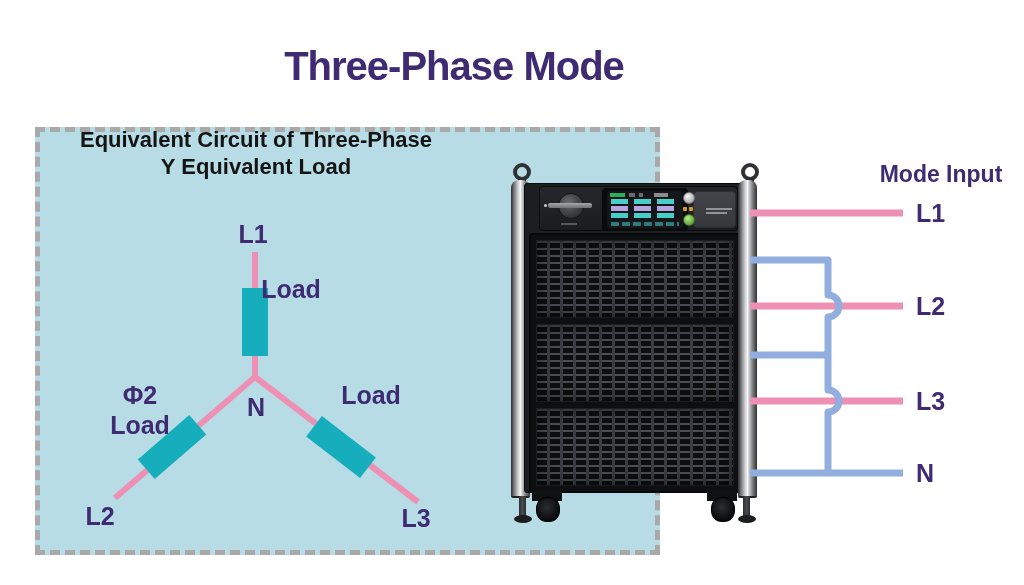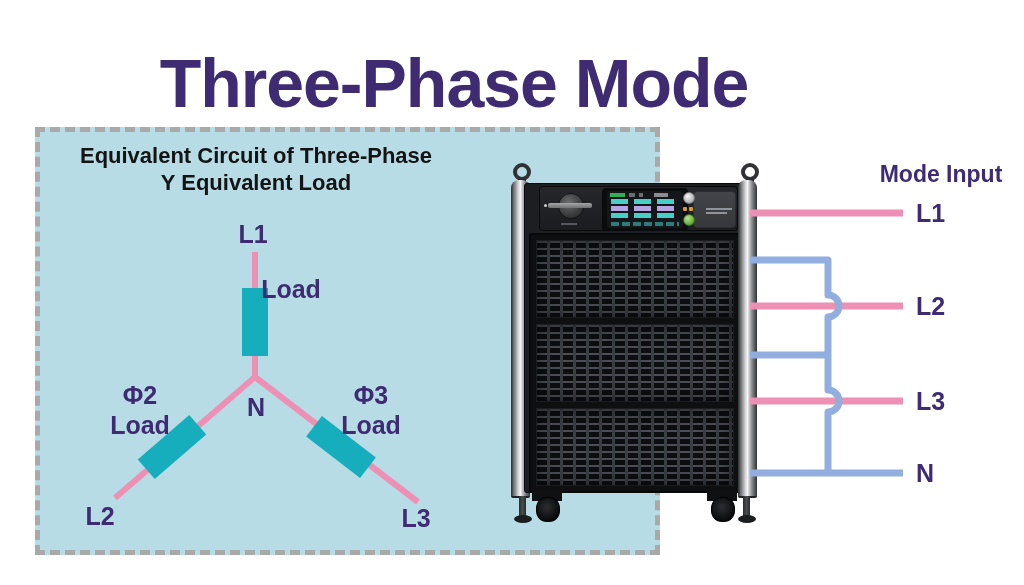--- a/index.html
+++ b/index.html
@@ -7,33 +7,33 @@
   body { font-family: "Liberation Sans", "DejaVu Sans", sans-serif; }
   .stage {
     position: relative;
     width: 1024px; height: 585px;
     background: #ffffff;
     overflow: hidden;
   }
   .page-title {
     position: absolute; left: 0; top: 44px; width: 908px;
     text-align: center;
-    font-size: 68px; font-weight: bold; letter-spacing: -1px;
+    font-size: 40px; font-weight: bold; letter-spacing: -1px;
     color: #3e2b72;
   }
   
   .circuit-box {
     position: absolute; left: 35px; top: 127px;
     width: 625px; height: 428px;
     background: #b7dce6;
     border: 5px dashed #a9a9a9;
     z-index: 1;
   }
   .circuit-heading {
-    position: absolute; left: 40px; top: 142px; width: 432px;
+    position: absolute; left: 40px; top: 126px; width: 432px;
     text-align: center;
     font-size: 22px; font-weight: bold; line-height: 27px;
     color: #141414;
     z-index: 2;
   }
   
   .diag-label {
     position: absolute; width: 100px; text-align: center;
     font-weight: bold; color: #3e2b72; z-index: 5;
   }
@@ -204,21 +204,20 @@
   <div class="diag-label lbl-25 lbl-l1t">L1</div>
   <div class="diag-label phase-block lbl-p1">
     <span style="display:block">Load</span>
   </div>
   <div class="diag-label lbl-25 lbl-n">N</div>
   <div class="diag-label phase-block lbl-p2">
     <span style="display:block">Φ2</span>
     <span style="display:block">Load</span>
   </div>
   <div class="diag-label phase-block lbl-p3">
-    <span style="display:block">Φ3</span>
     <span style="display:block">Load</span>
   </div>
   <div class="diag-label lbl-25 lbl-l2">L2</div>
   <div class="diag-label lbl-25 lbl-l3">L3</div>
 
   <div class="device">
     <div class="eye eye-left"></div>
     <div class="eye eye-right"></div>
     <div class="eye-neck neck-left"></div>
     <div class="eye-neck neck-right"></div>

